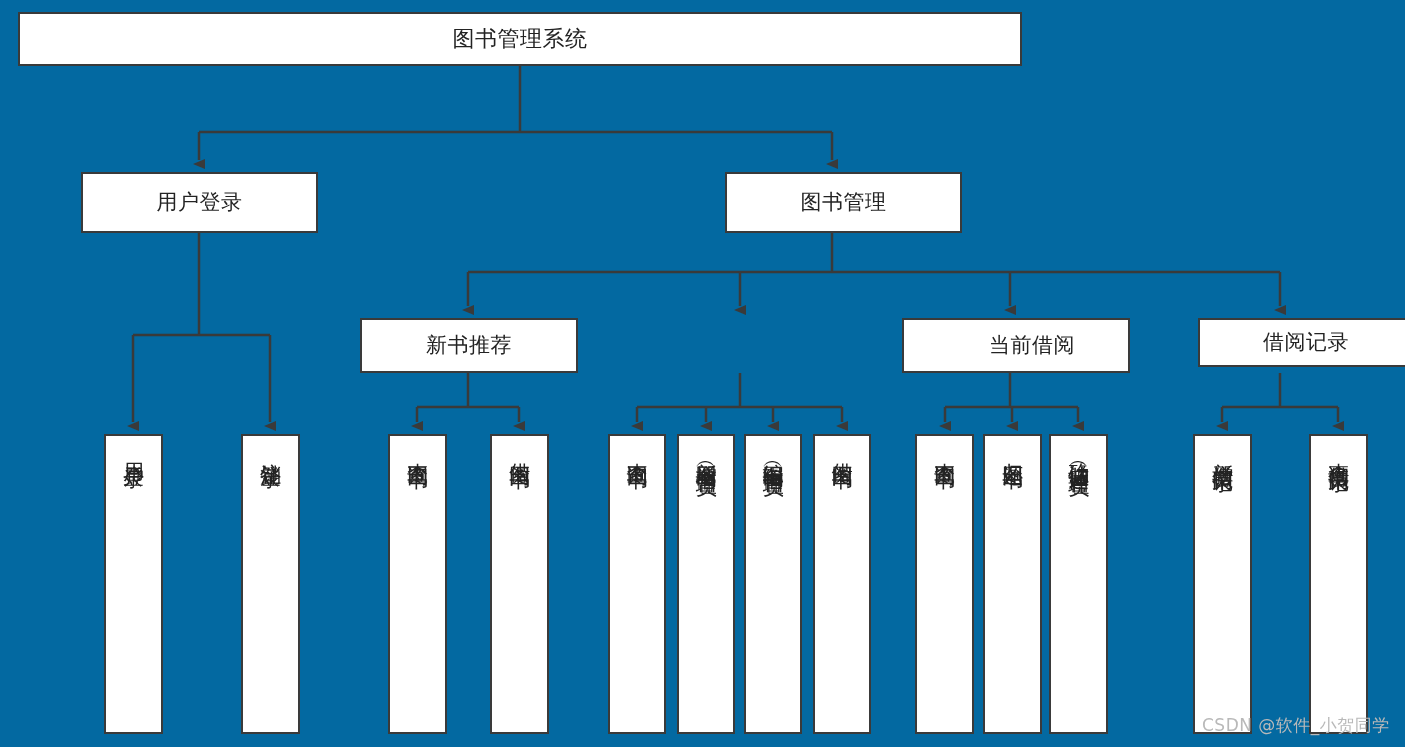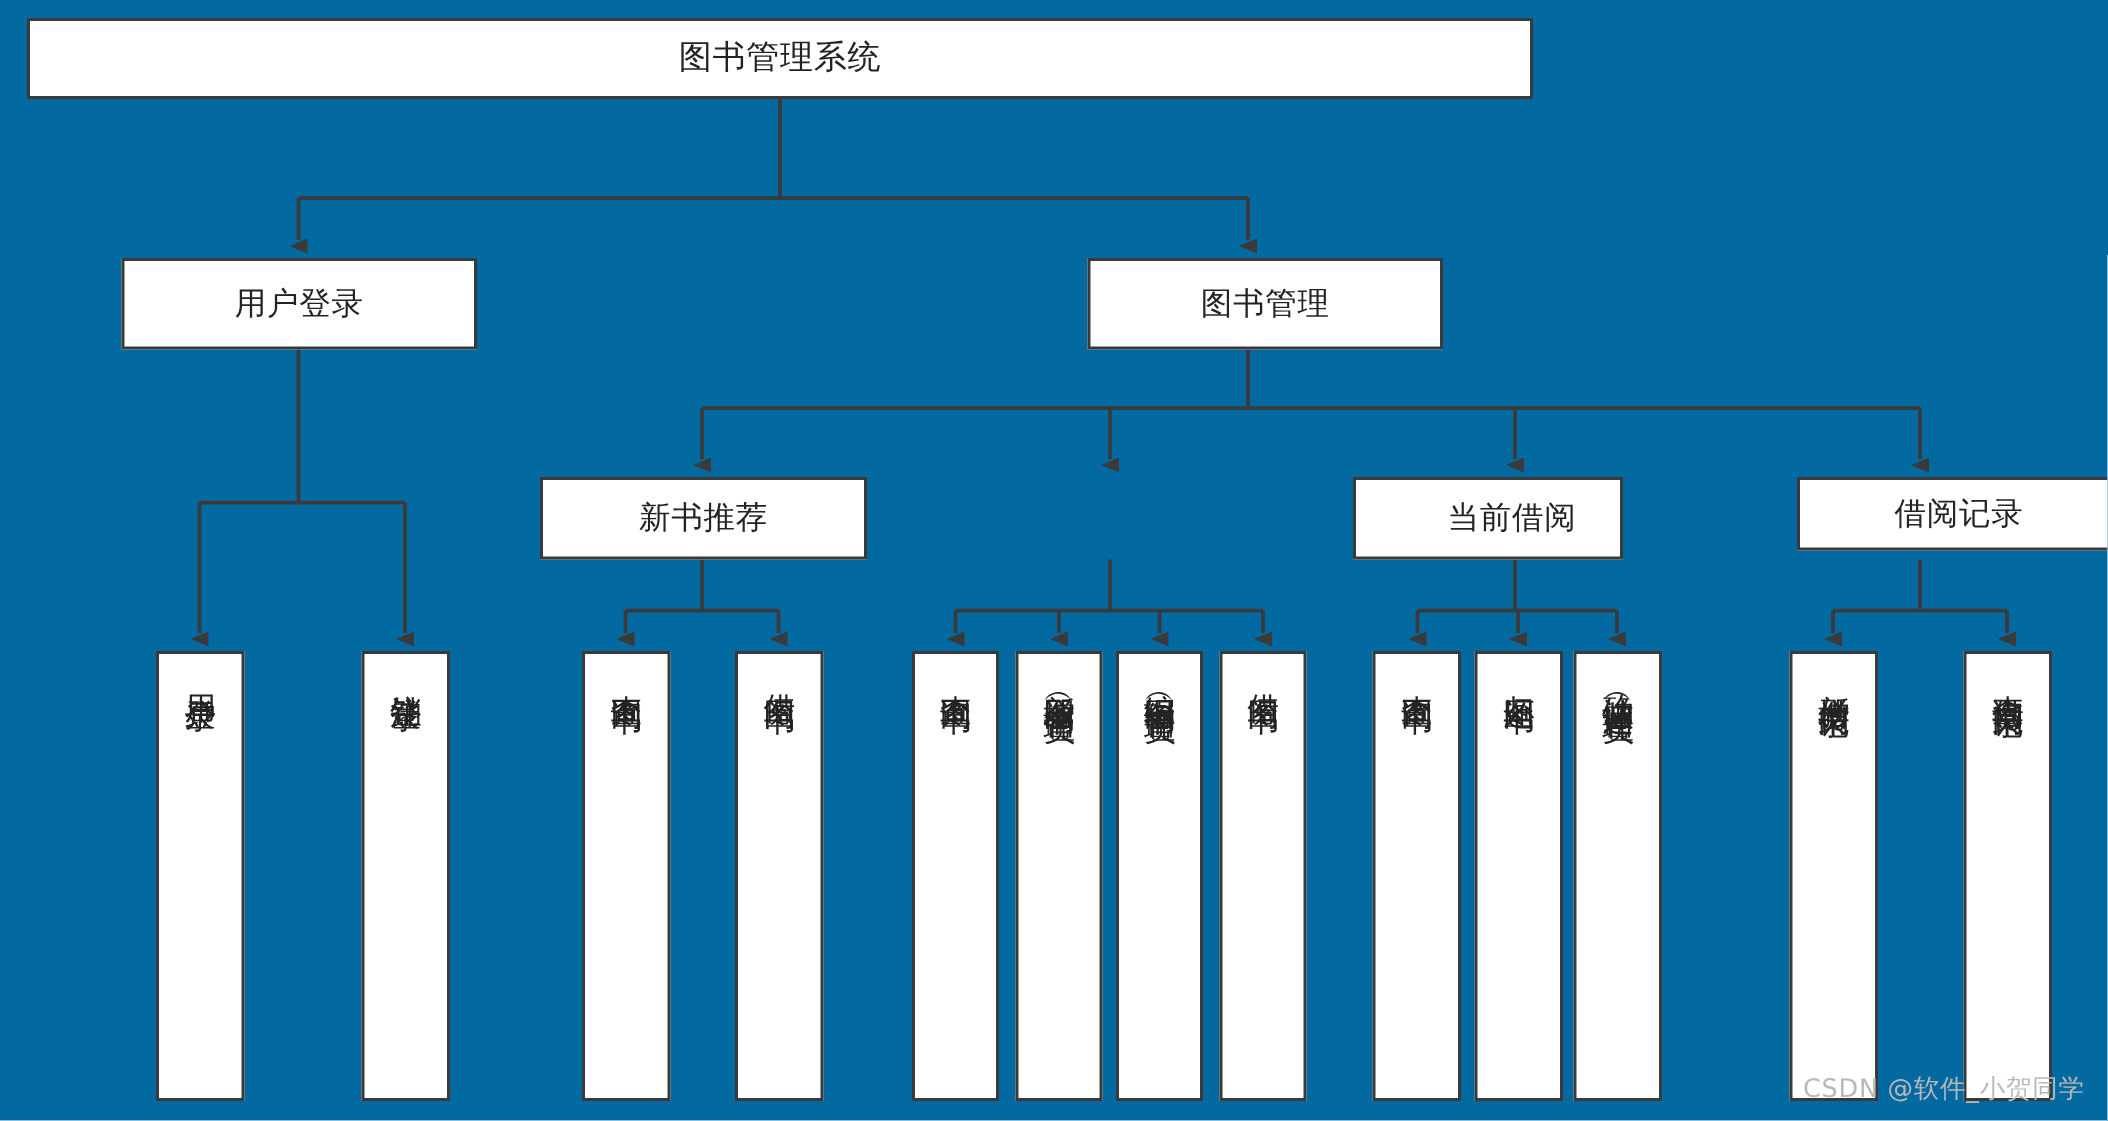--- a/index.html
+++ b/index.html
@@ -135,21 +135,21 @@
   <div class="node horiz" style="left:81px; top:172px; width:237px; height:61px;">
     <span class="label">用户登录</span>
   </div>
   <div class="node horiz" style="left:713px; top:172px; width:237px; height:61px;margin-left:12px;">
     <span class="label">图书管理</span>
   </div>
 
   <div class="node horiz" style="left:360px; top:318px; width:218px; height:55px;">
     <span class="label">新书推荐</span>
   </div>
-  <div class="node horiz" style="left:902px; top:318px; width:180px; height:55px;padding-left:32px;">
+  <div class="node horiz" style="left:902px; top:318px; width:228px; height:55px;padding-left:32px;">
     <span class="label">当前借阅</span>
   </div>
   <div class="node horiz" style="left:1198px; top:318px; width:216px; height:49px;">
     <span class="label">借阅记录</span>
   </div>
 
   <div class="node vert" style="left:104px; top:434px; width:59px; height:300px;">
     <span class="label">用户登录</span>
   </div>
   <div class="node vert" style="left:241px; top:434px; width:59px; height:300px;">

